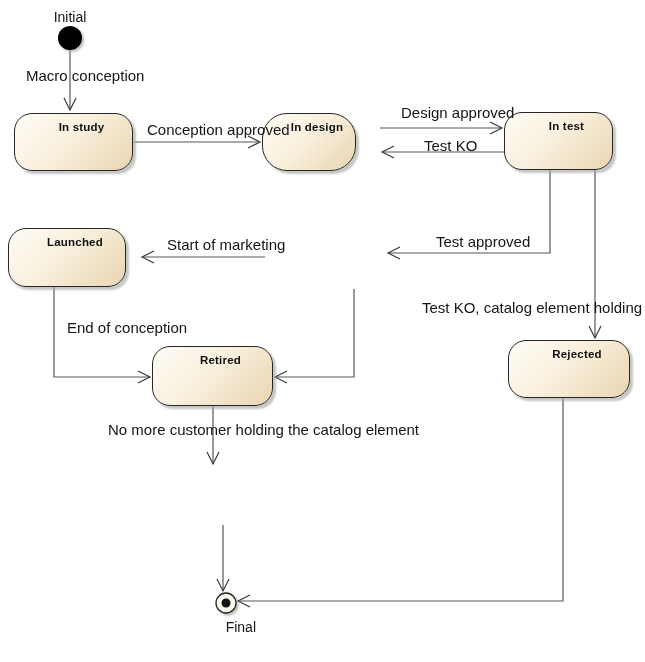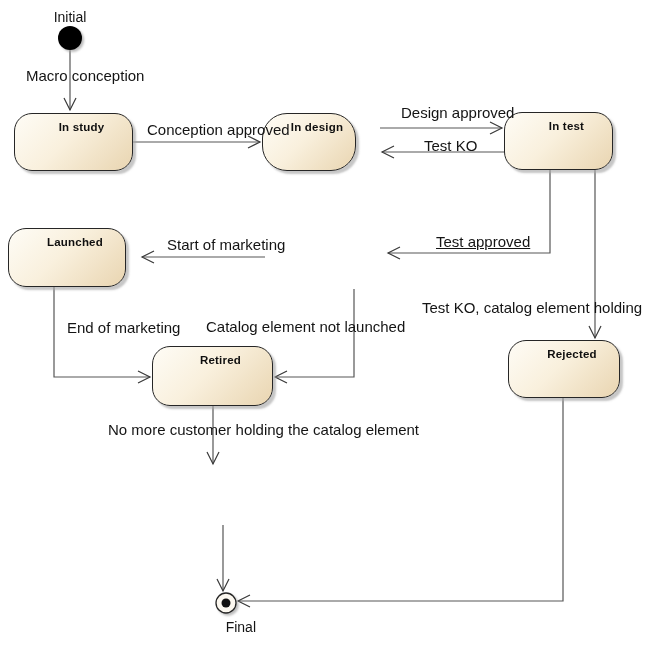--- a/index.html
+++ b/index.html
@@ -38,31 +38,31 @@
     text-align:center;
   }
 
   
   #state-in-study {left:14px; top:113px; width:119px; height:58px;}
   #state-in-design{left:262px;top:113px; width:94px; height:58px;border-radius:25px;}
   #state-in-test  {left:504px;top:112px; width:109px; height:58px;}
   #state-launched {left:8px; top:228px; width:118px; height:59px;}
   #state-active   {left:265px;top:230px; width:121px; height:59px;}
   #state-retired  {left:152px;top:346px; width:121px; height:60px;}
-  #state-rejected {left:508px;top:340px; width:112px; height:58px;}
+  #state-rejected {left:508px;top:340px; width:122px; height:58px;}
   #state-obsolete {left:163px;top:466px; width:120px; height:59px;}
 
   
   #lbl-initial            {left:40px; top:9px;  width:60px;}
   #lbl-final              {left:196px;top:619px;width:60px;text-align:right;}
   #lbl-macro-conception   {left:26px; top:67px;}
   #lbl-conception-approved{left:147px;top:121px;}
   #lbl-design-approved    {left:401px;top:104px;}
   #lbl-test-ko            {left:424px;top:137px;}
-  #lbl-test-approved      {left:436px;top:233px;text-decoration:underline;}
+  #lbl-test-approved      {left:436px;top:233px;}
   #lbl-test-ko-rejected   {left:422px;top:299px;}
   #lbl-start-of-marketing {left:167px;top:236px;}
   #lbl-end-of-marketing   {left:67px; top:319px;}
   #lbl-catalog-not-launched{left:206px;top:318px;}
   #lbl-no-more-customer   {left:108px;top:421px;}
 
   .shadowed{filter:drop-shadow(2px 2px 1px rgba(160,160,160,0.7));}
 </style>
 </head>
 <body>
@@ -121,17 +121,16 @@
   <div class="node-label" id="lbl-initial">Initial</div>
   <div class="node-label" id="lbl-final">Final</div>
 
   <div class="edge-label" id="lbl-macro-conception">Macro conception</div>
   <div class="edge-label" id="lbl-conception-approved">Conception approved</div>
   <div class="edge-label" id="lbl-design-approved">Design approved</div>
   <div class="edge-label" id="lbl-test-ko">Test KO</div>
   <div class="edge-label" id="lbl-test-approved">Test approved</div>
   <div class="edge-label" id="lbl-test-ko-rejected">Test KO, catalog element holding</div>
   <div class="edge-label" id="lbl-start-of-marketing">Start of marketing</div>
-  <div class="edge-label" id="lbl-end-of-marketing">End of marketing</div>
-  <div class="edge-label" id="lbl-catalog-not-launched">Catalog element not launched</div>
+  <div class="edge-label" id="lbl-end-of-marketing">End of conception</div>
   <div class="edge-label" id="lbl-no-more-customer">No more customer holding the catalog element</div>
 
 </div>
 
 </body></html>

